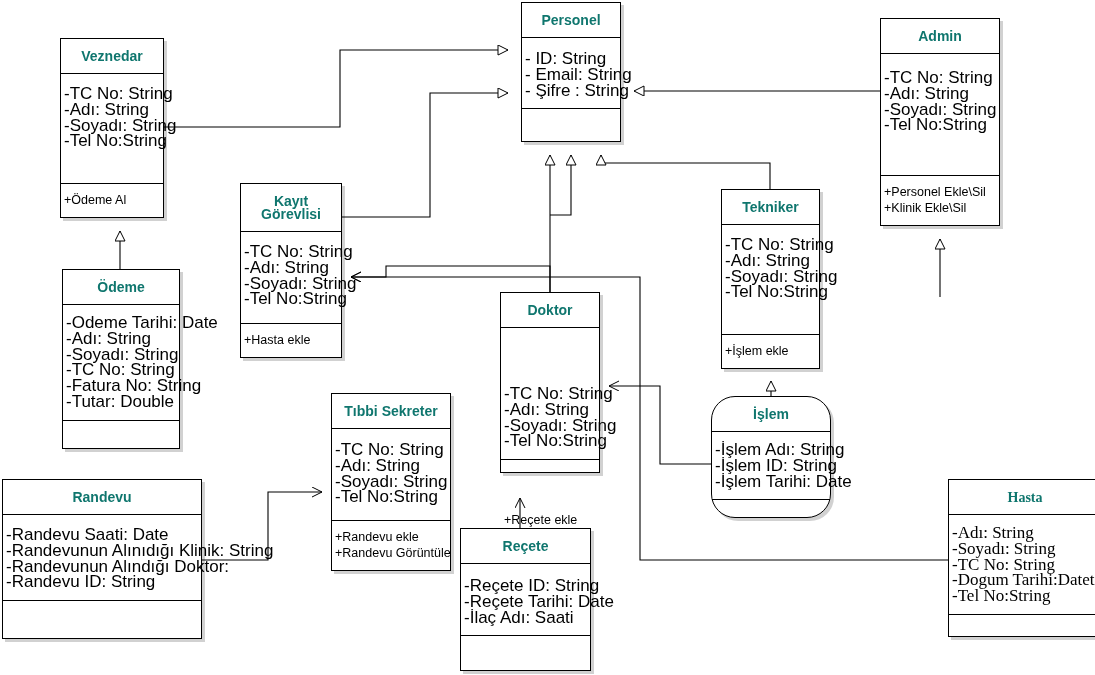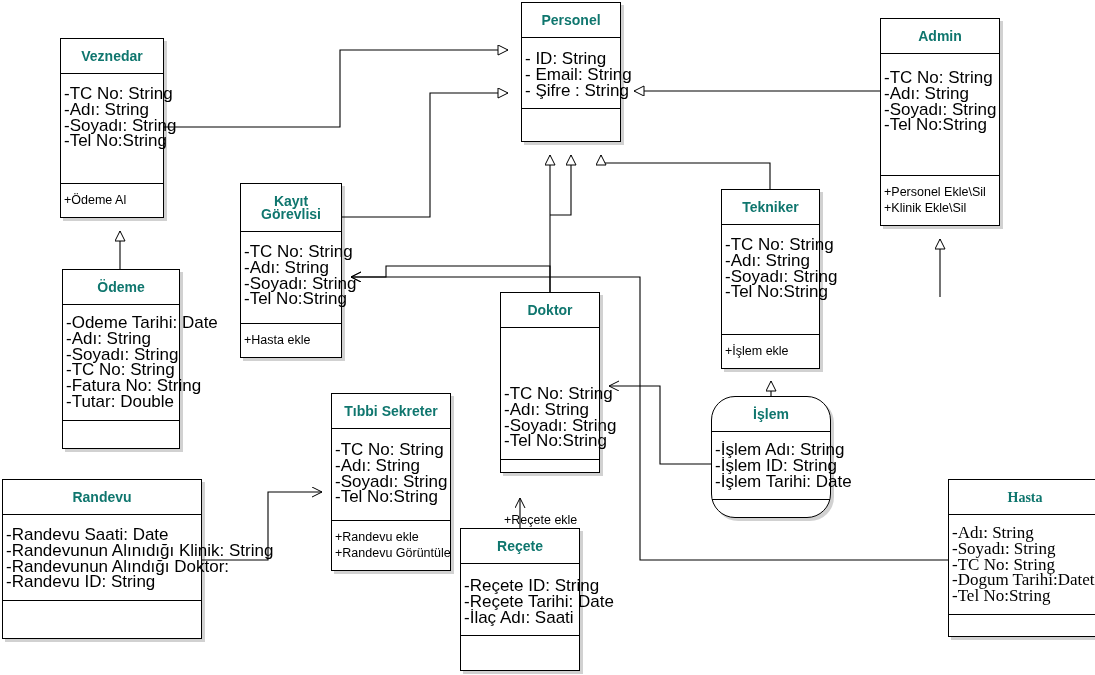--- a/index.html
+++ b/index.html
@@ -233,21 +233,21 @@
     <div class="uml-title">Randevu</div>
     <div class="uml-attrs" style="padding-top:12px;">
       <div>-Randevu Saati: Date</div>
       <div>-Randevunun Alınıdığı Klinik: String</div>
       <div>-Randevunun Alındığı Doktor:</div>
       <div>-Randevu ID: String</div>
     </div>
     <div class="uml-ops empty"></div>
   </div>
 
-  <div class="uml-class" style="left:460px; top:528px; width:120px; height:143px;">
+  <div class="uml-class" style="left:460px; top:528px; width:131px; height:143px;">
     <div class="uml-title">Reçete</div>
     <div class="uml-attrs" style="padding-top:14px;">
       <div>-Reçete ID: String</div>
       <div>-Reçete Tarihi: Date</div>
       <div>-İlaç Adı: Saati</div>
     </div>
     <div class="uml-ops empty"></div>
   </div>
 
   <div class="uml-class" style="left:948px; top:479px; width:154px; height:158px;font-family:Liberation Serif, serif;">

